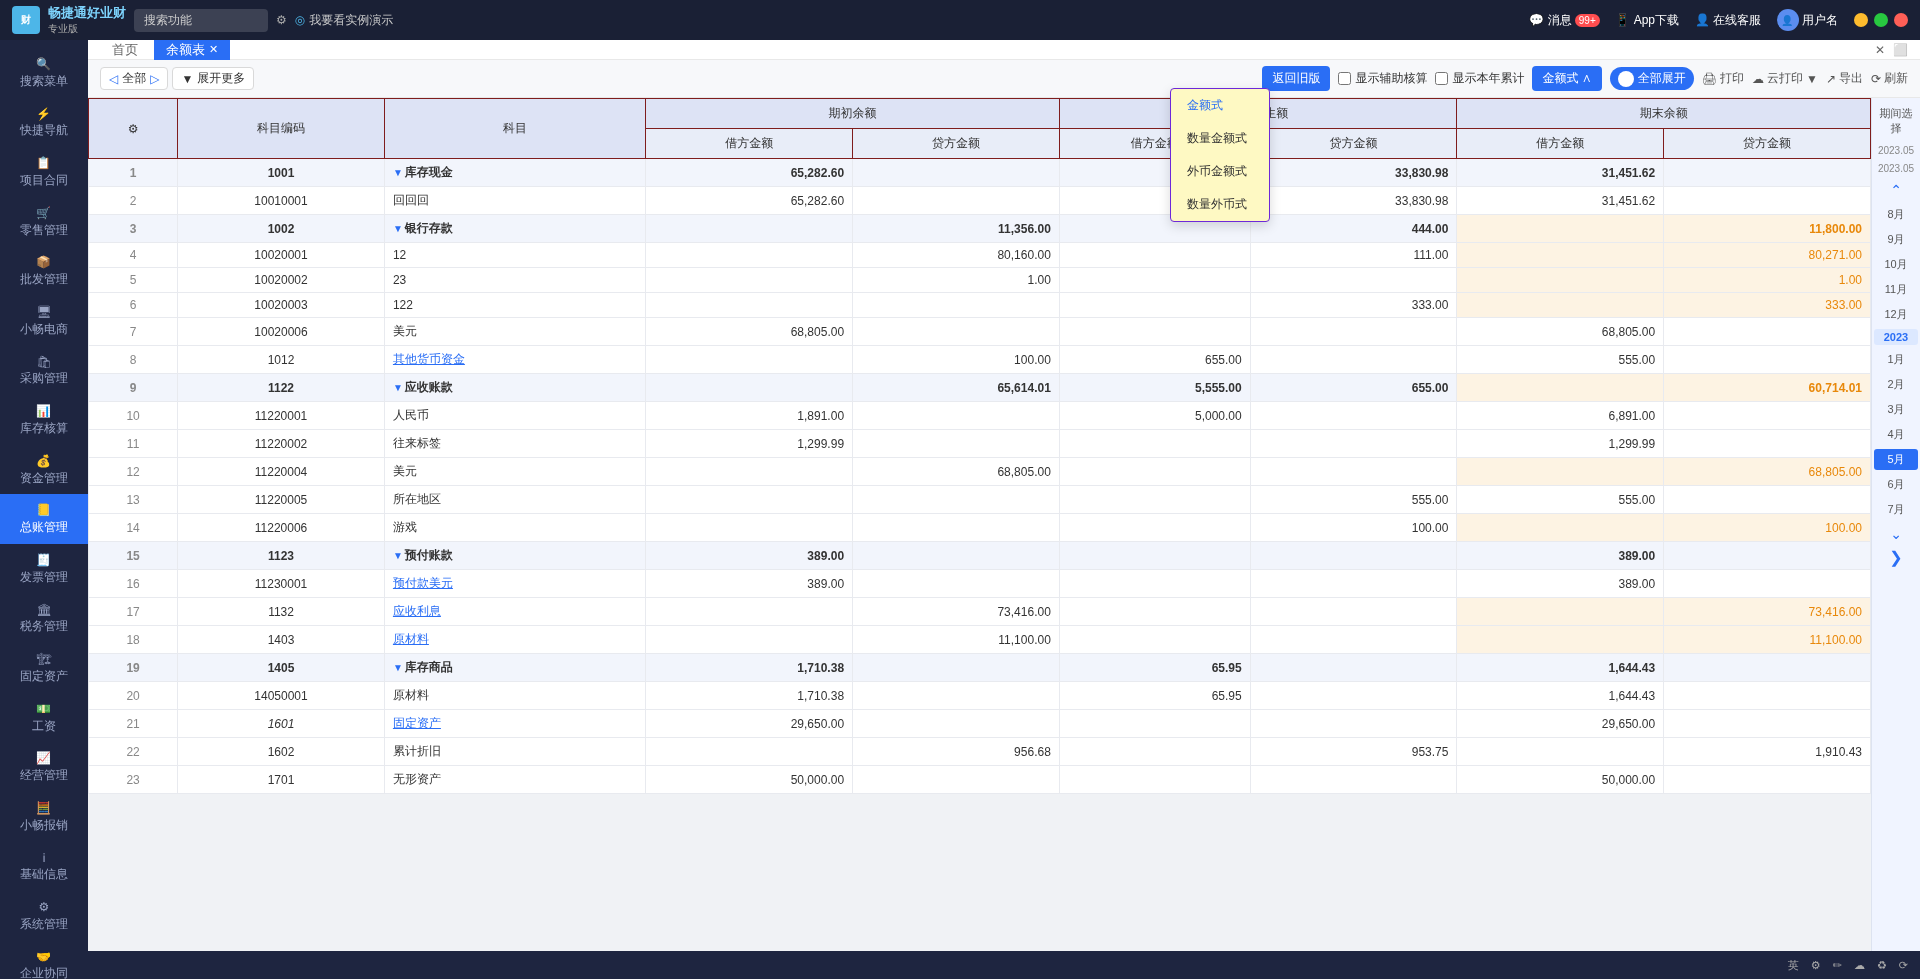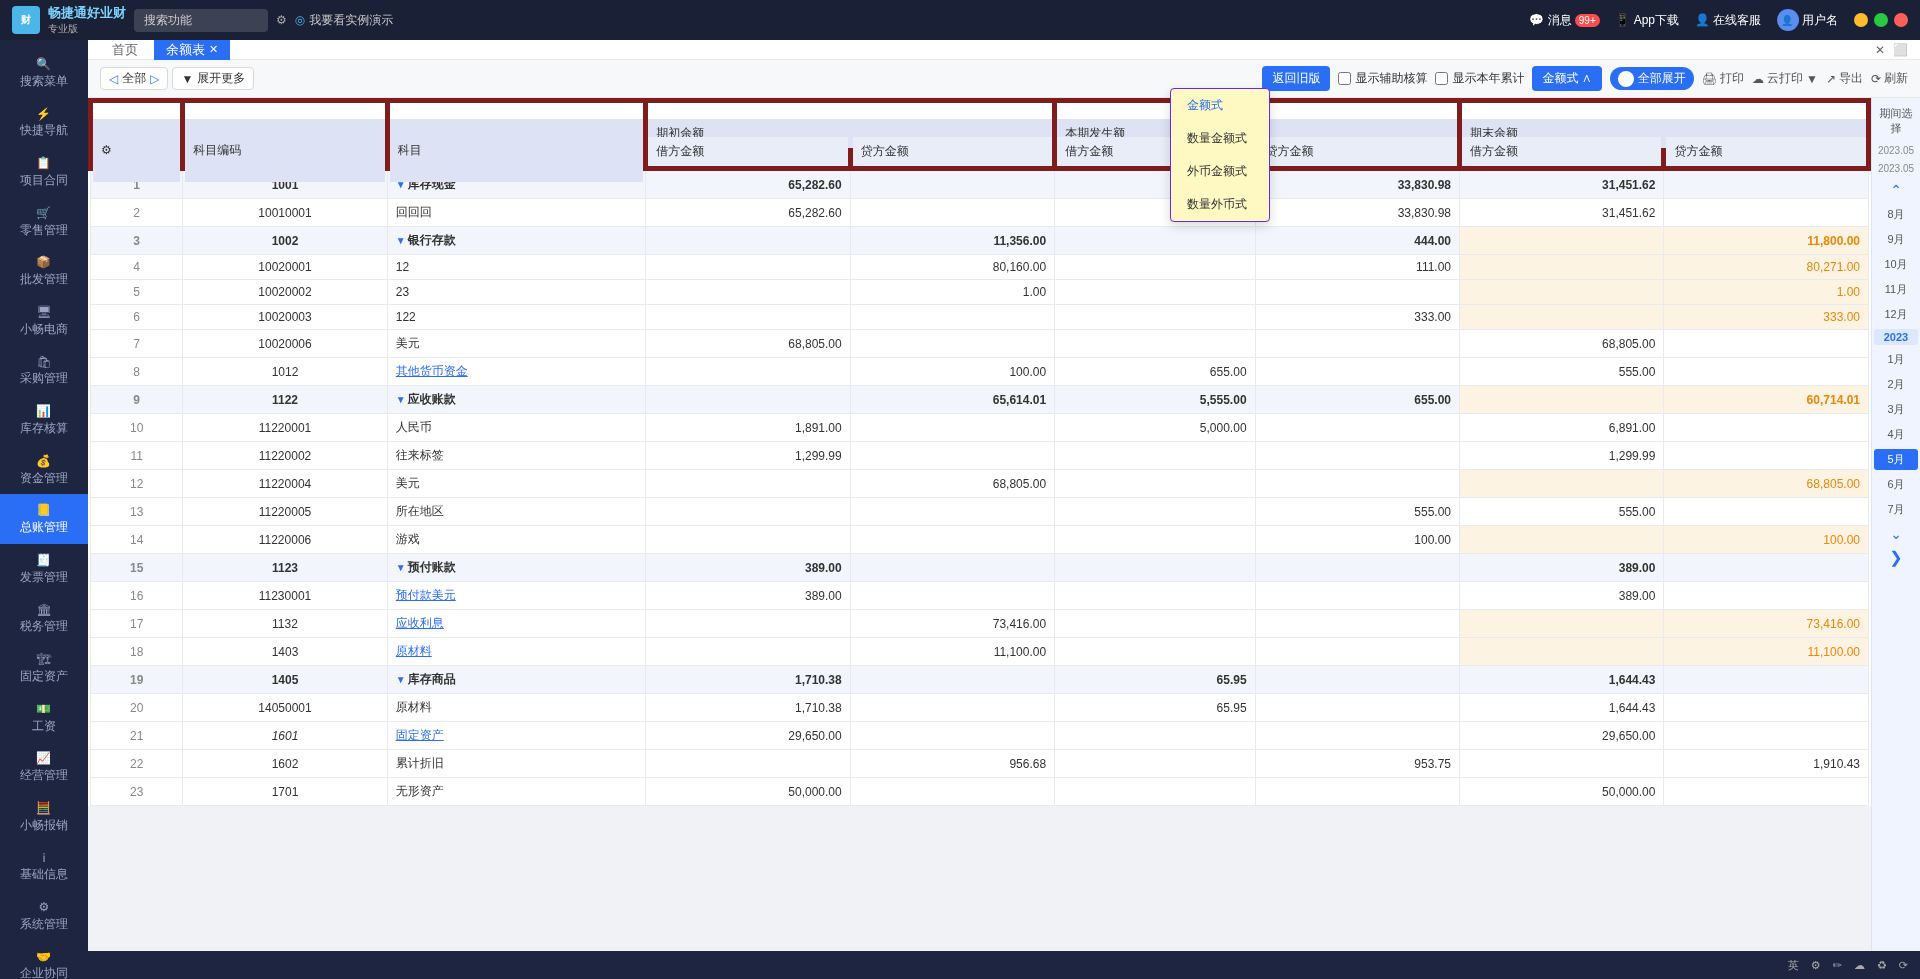--- a/index.html
+++ b/index.html
@@ -152,27 +152,27 @@
       overflow-x: auto;
     }
     table {
       width: 100%;
       border-collapse: collapse;
       font-size: 12px;
       background: #fff;
     }
     thead tr th {
       background: #e8edf8;
-      border: 5px solid #7f1d1d;
+      border: 1px solid #7f1d1d;
       padding: 6px 8px;
-      text-align: left;
+      text-align: center;
       font-weight: normal;
       white-space: nowrap;
       position: sticky;
-      top: 18px;
+      top: 0;
       z-index: 2;
     }
     thead tr:first-child th { background: #dde3f5; }
     tbody tr td {
       border: 1px solid #e8eaef;
       padding: 5px 8px;
       white-space: nowrap;
     }
     tbody tr td:first-child { text-align: center; color: #888; }
     tbody tr td:nth-child(2) { text-align: center; }

